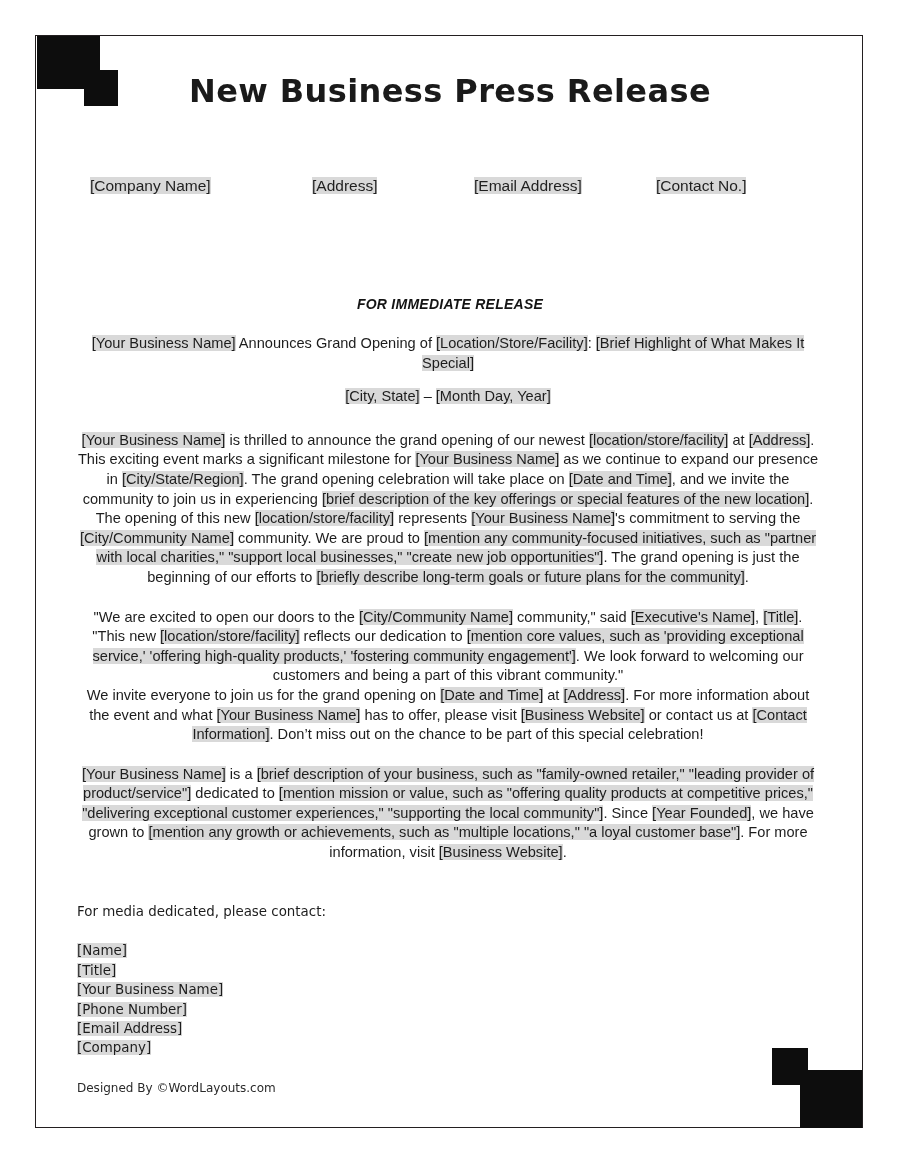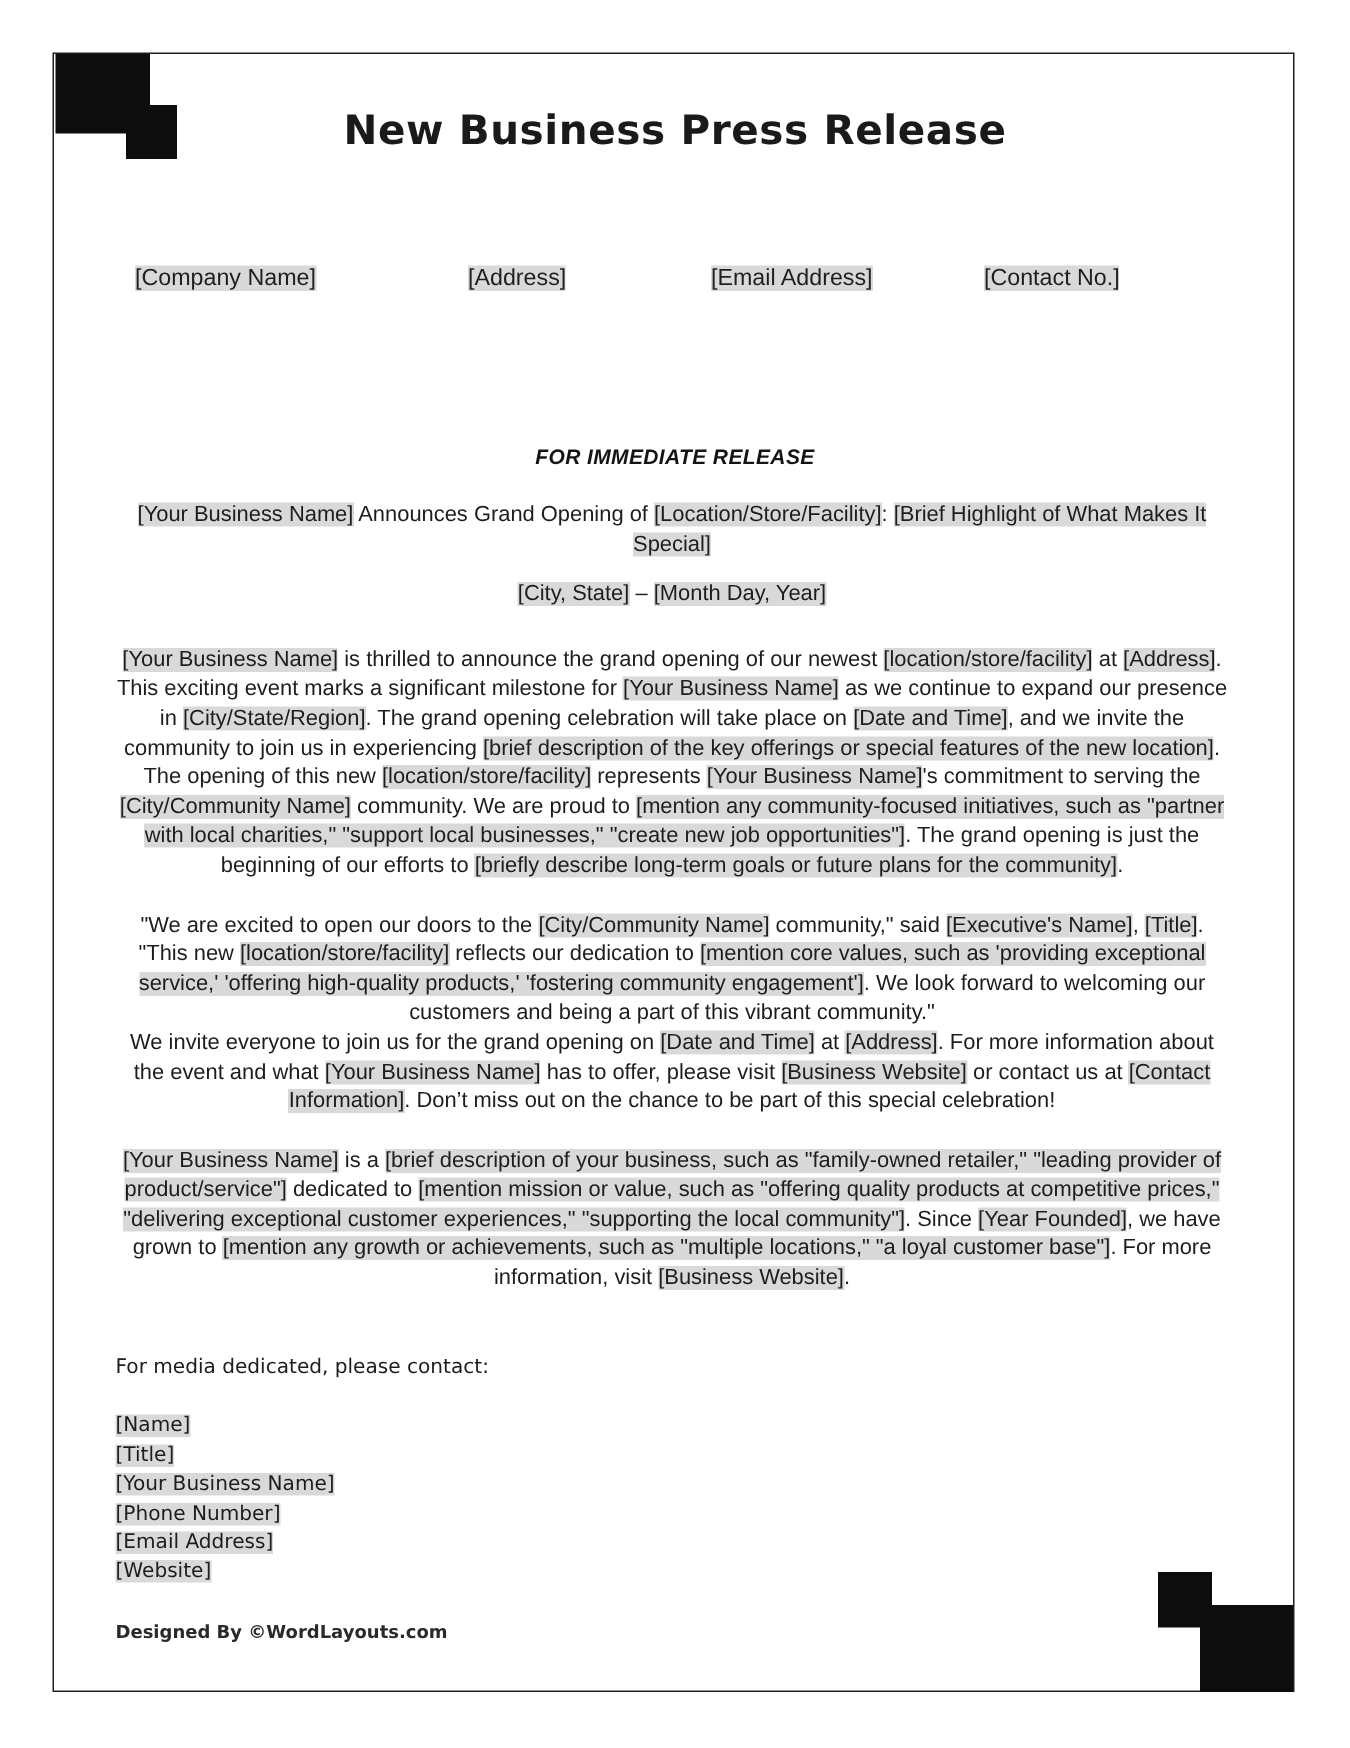--- a/index.html
+++ b/index.html
@@ -45,21 +45,21 @@
   .deco-br-large { left: 800px; top: 1070px; width: 62px;  height: 58px; }
 
   
   .doc-title {
     position: absolute;
     left: 0;
     right: 0;
     top: 72px;
     text-align: center;
     font-family: "DejaVu Sans", sans-serif;
-    font-size: 27px;
+    font-size: 32px;
     font-weight: bold;
     letter-spacing: 0.4px;
     color: #1a1a1a;
   }
 
   .meta-row {
     position: absolute;
     left: 90px;
     top: 177px;
     width: 690px;
@@ -127,21 +127,20 @@
   .contact-list { margin: 0; }
   .contact-list div { white-space: nowrap; }
 
   .footer-credit {
     position: absolute;
     left: 77px;
     top: 1081px;
     font-family: "DejaVu Sans", sans-serif;
     font-size: 12px;
     color: #2a2a2a;
-    font-weight: bold;
   }
 </style>
 </head>
 <body>
 
 <div class="page">
 
   <div class="page-frame"></div>
 
   <div class="deco deco-tl-large"></div>
@@ -177,19 +176,19 @@
   </div>
 
   <div class="contact-block">
     <p class="contact-intro">For media dedicated, please contact:</p>
     <div class="contact-list">
       <div><span class="hl">[Name]</span></div>
       <div><span class="hl">[Title]</span></div>
       <div><span class="hl">[Your Business Name]</span></div>
       <div><span class="hl">[Phone Number]</span></div>
       <div><span class="hl">[Email Address]</span></div>
-      <div><span class="hl">[Website]</span></div>
+      <div><span class="hl">[Company]</span></div>
     </div>
   </div>
 
   <div class="footer-credit">Designed By ©WordLayouts.com</div>
 
 </div>
 
 </body></html>

